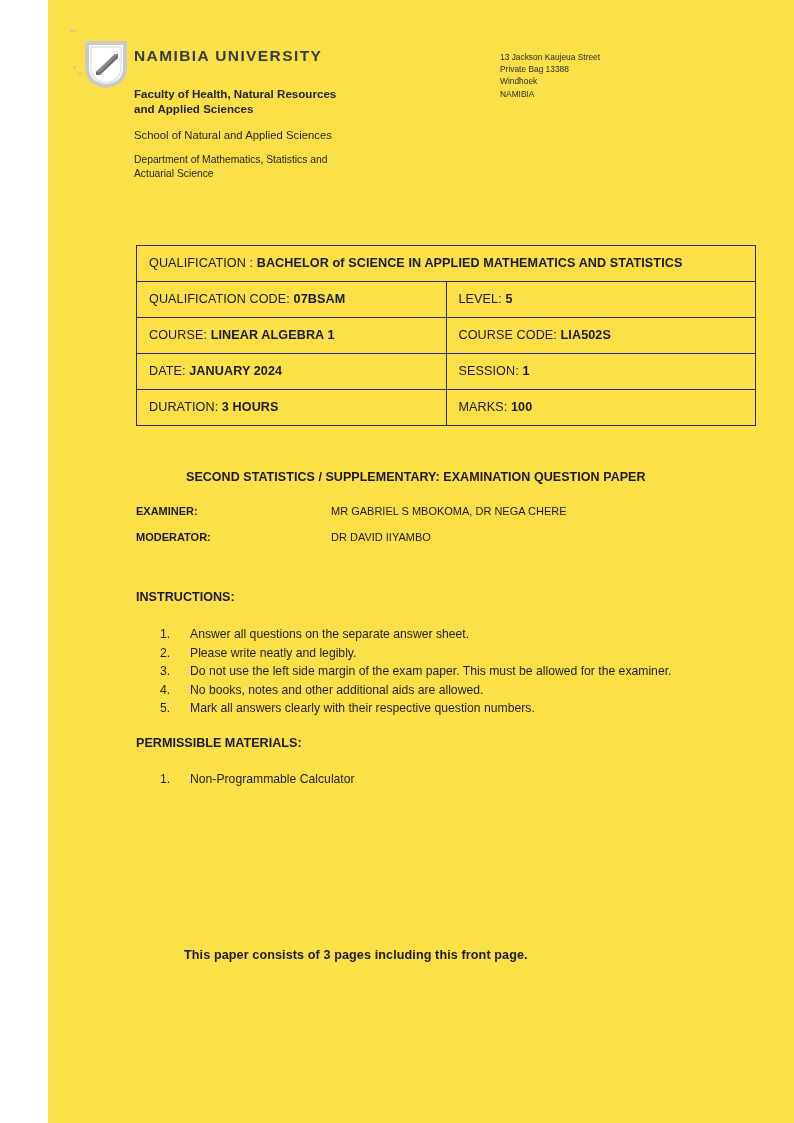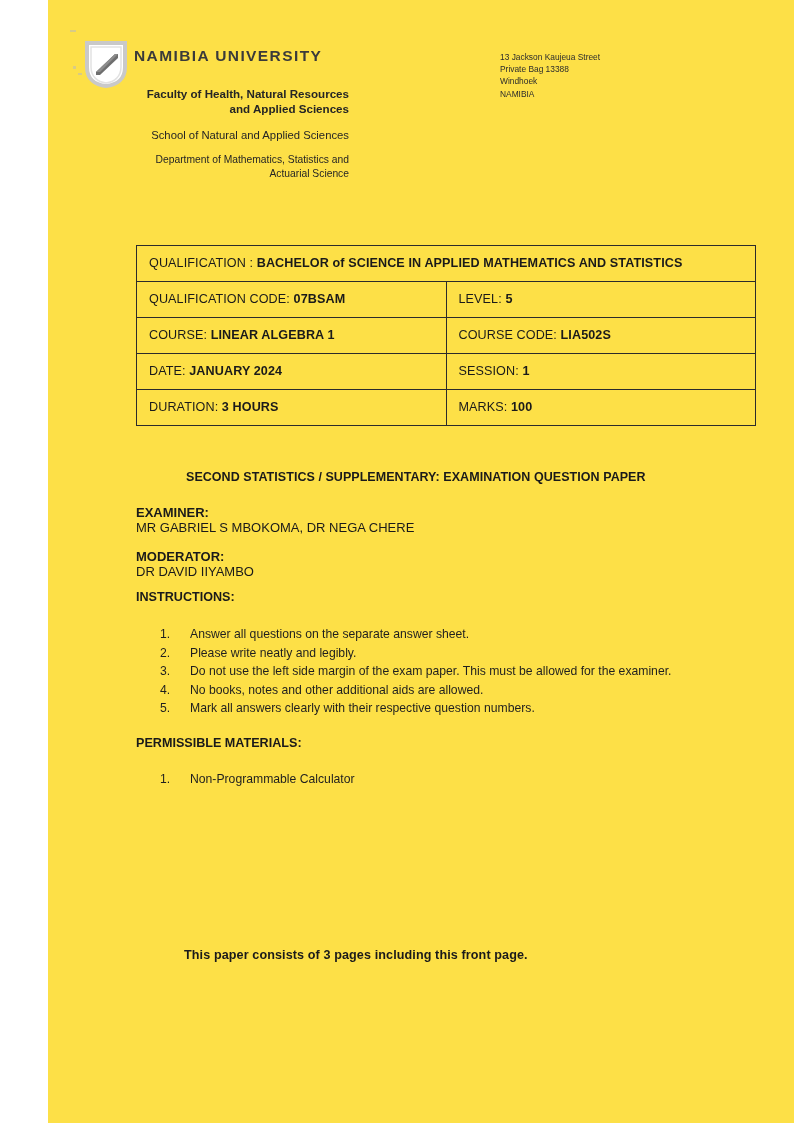--- a/index.html
+++ b/index.html
@@ -54,21 +54,20 @@
     line-height: 1.2;
     margin-top: 2px;
     white-space: nowrap;
   }
 
   .faculty-block {
     position: absolute;
     left: 86px;
     top: 86px;
     width: 215px;
-    text-align: right;
   }
   .faculty {
     font-size: 11.6px;
     font-weight: bold;
     line-height: 1.32;
     color: #252525;
   }
   .school {
     font-size: 11.3px;
     line-height: 1.3;
@@ -123,22 +122,21 @@
     font-size: 12.5px;
     font-weight: bold;
     letter-spacing: .05px;
     white-space: nowrap;
   }
 
   .people { position: absolute; left: 88px; top: 505px; width: 620px; }
   .person-row {
     display: flex;
     margin-bottom: 14px;
-    font-size: 13px;
-    flex-direction: column;
+    font-size: 11px;
   }
   .person-label {
     width: 195px;
     font-weight: bold;
     flex: none;
   }
   .person-value { font-weight: normal; }
 
   
   .section-head {

